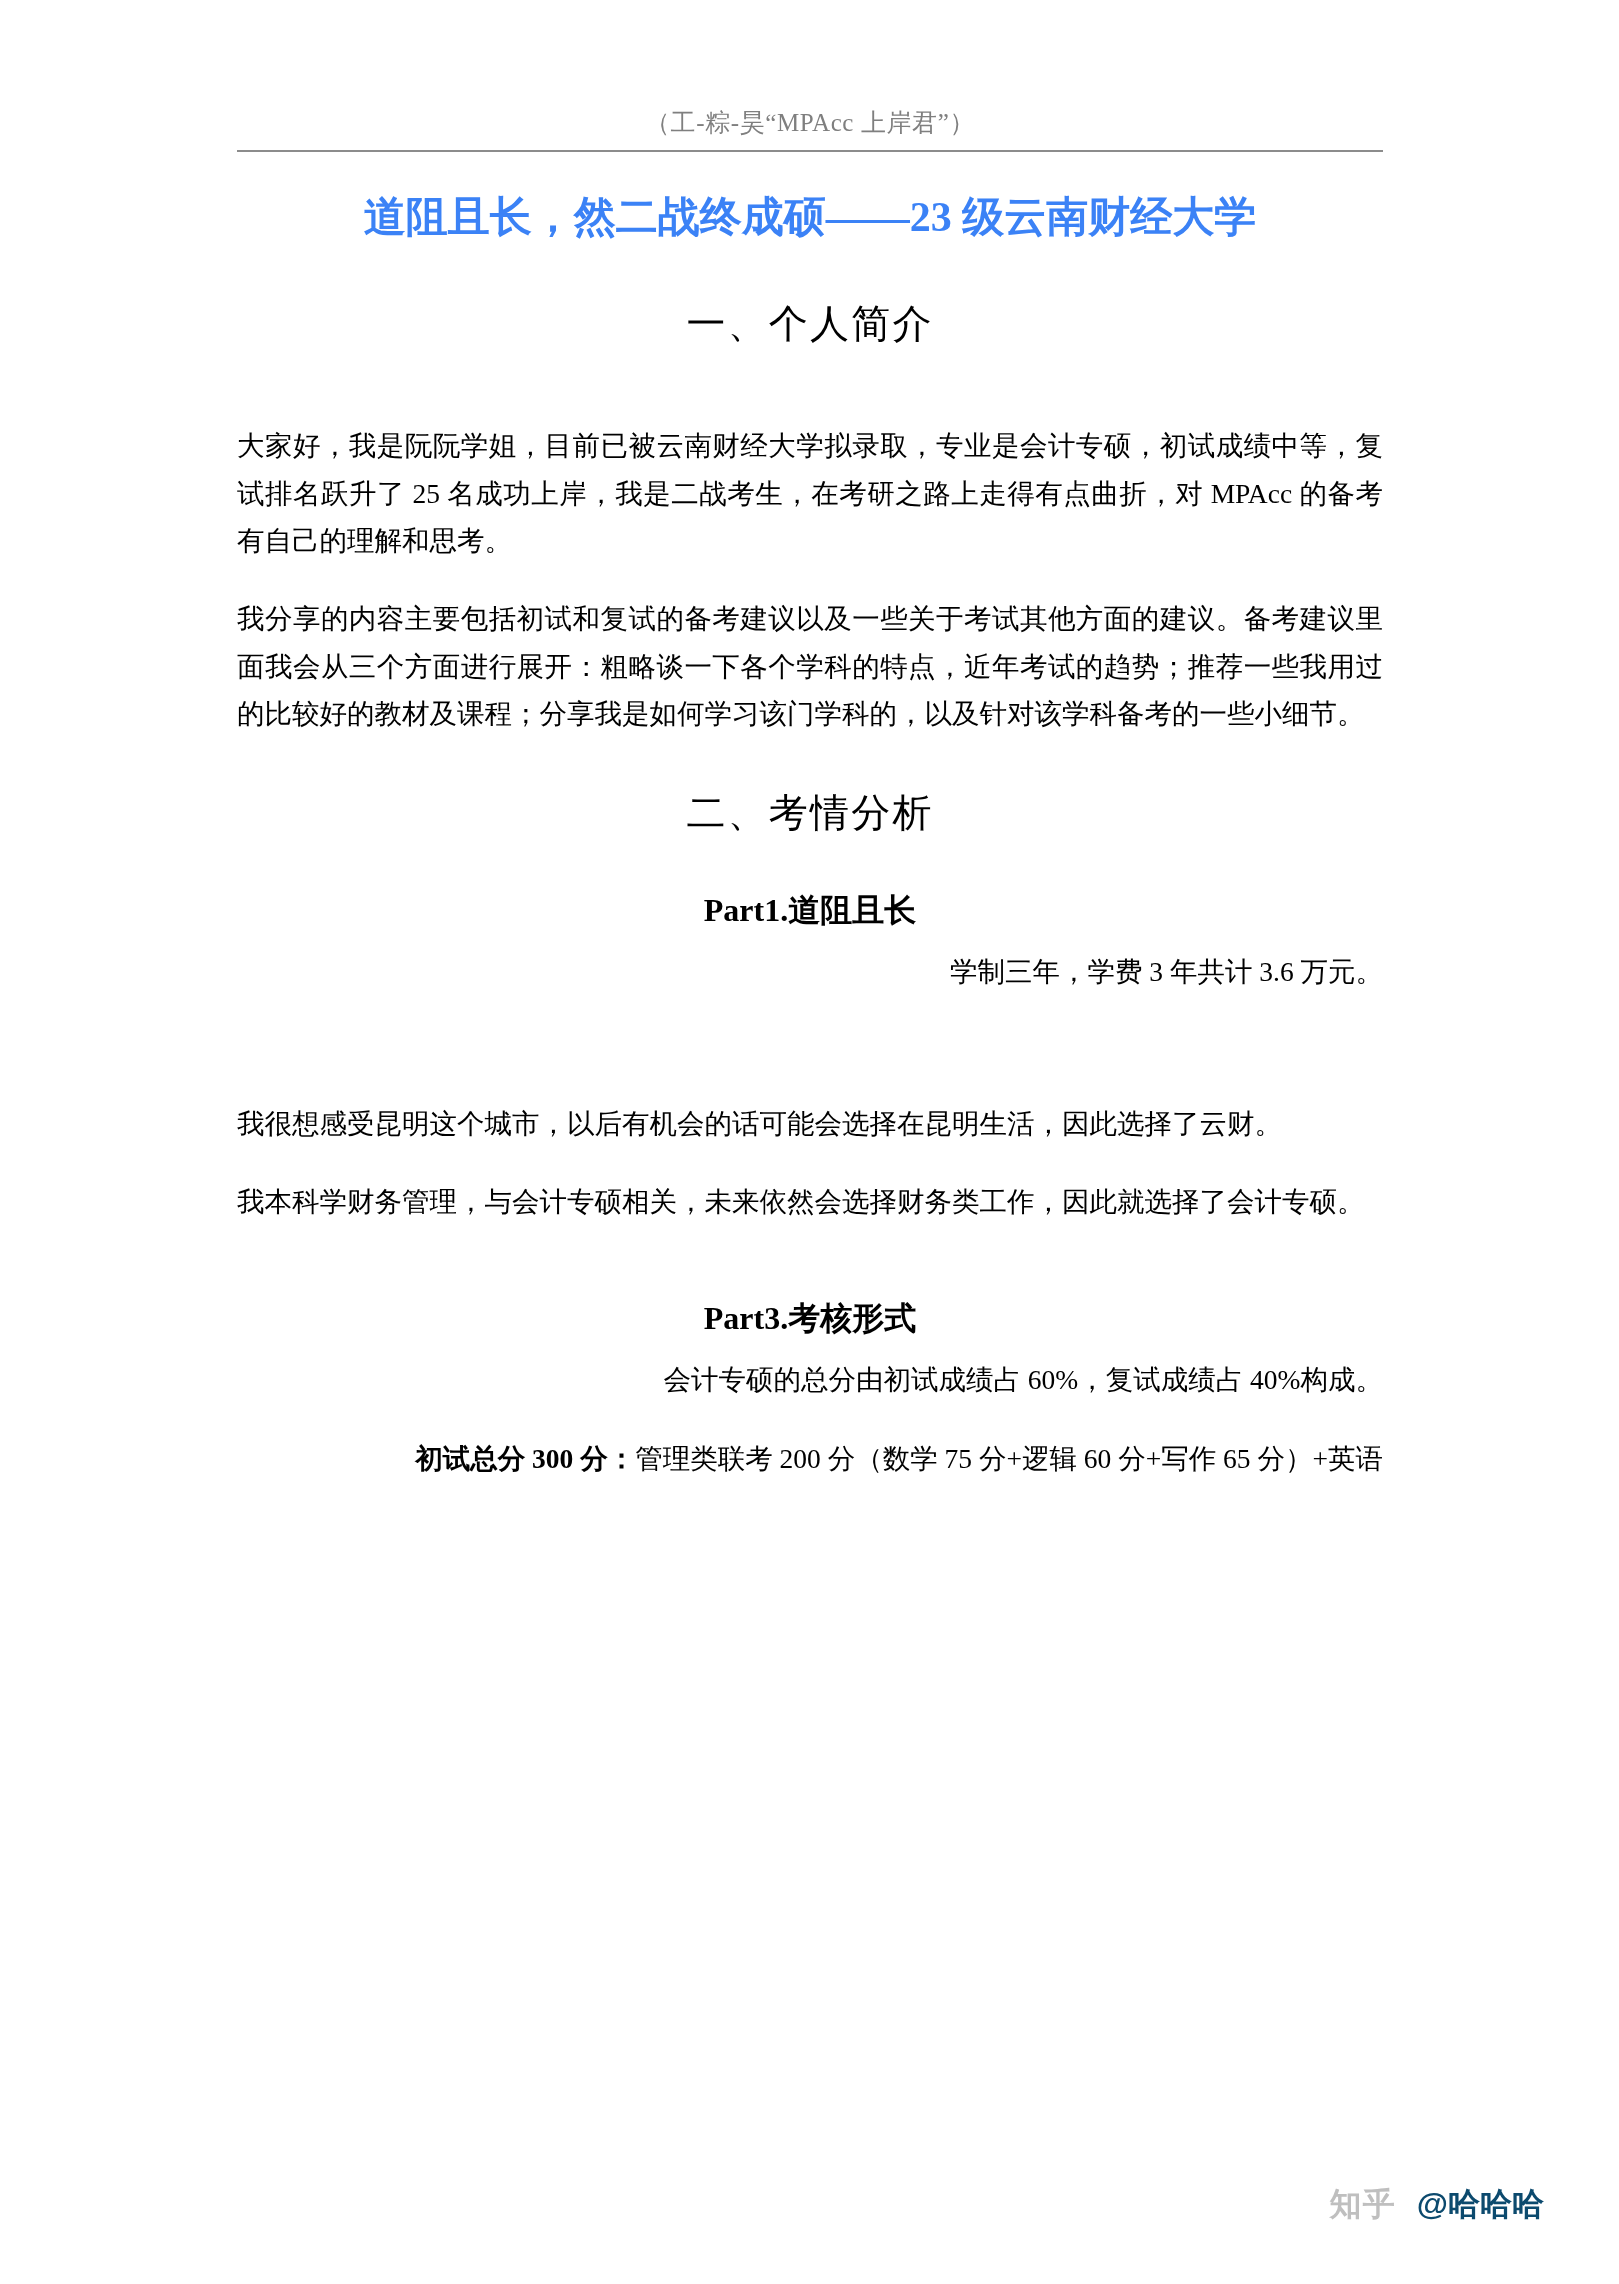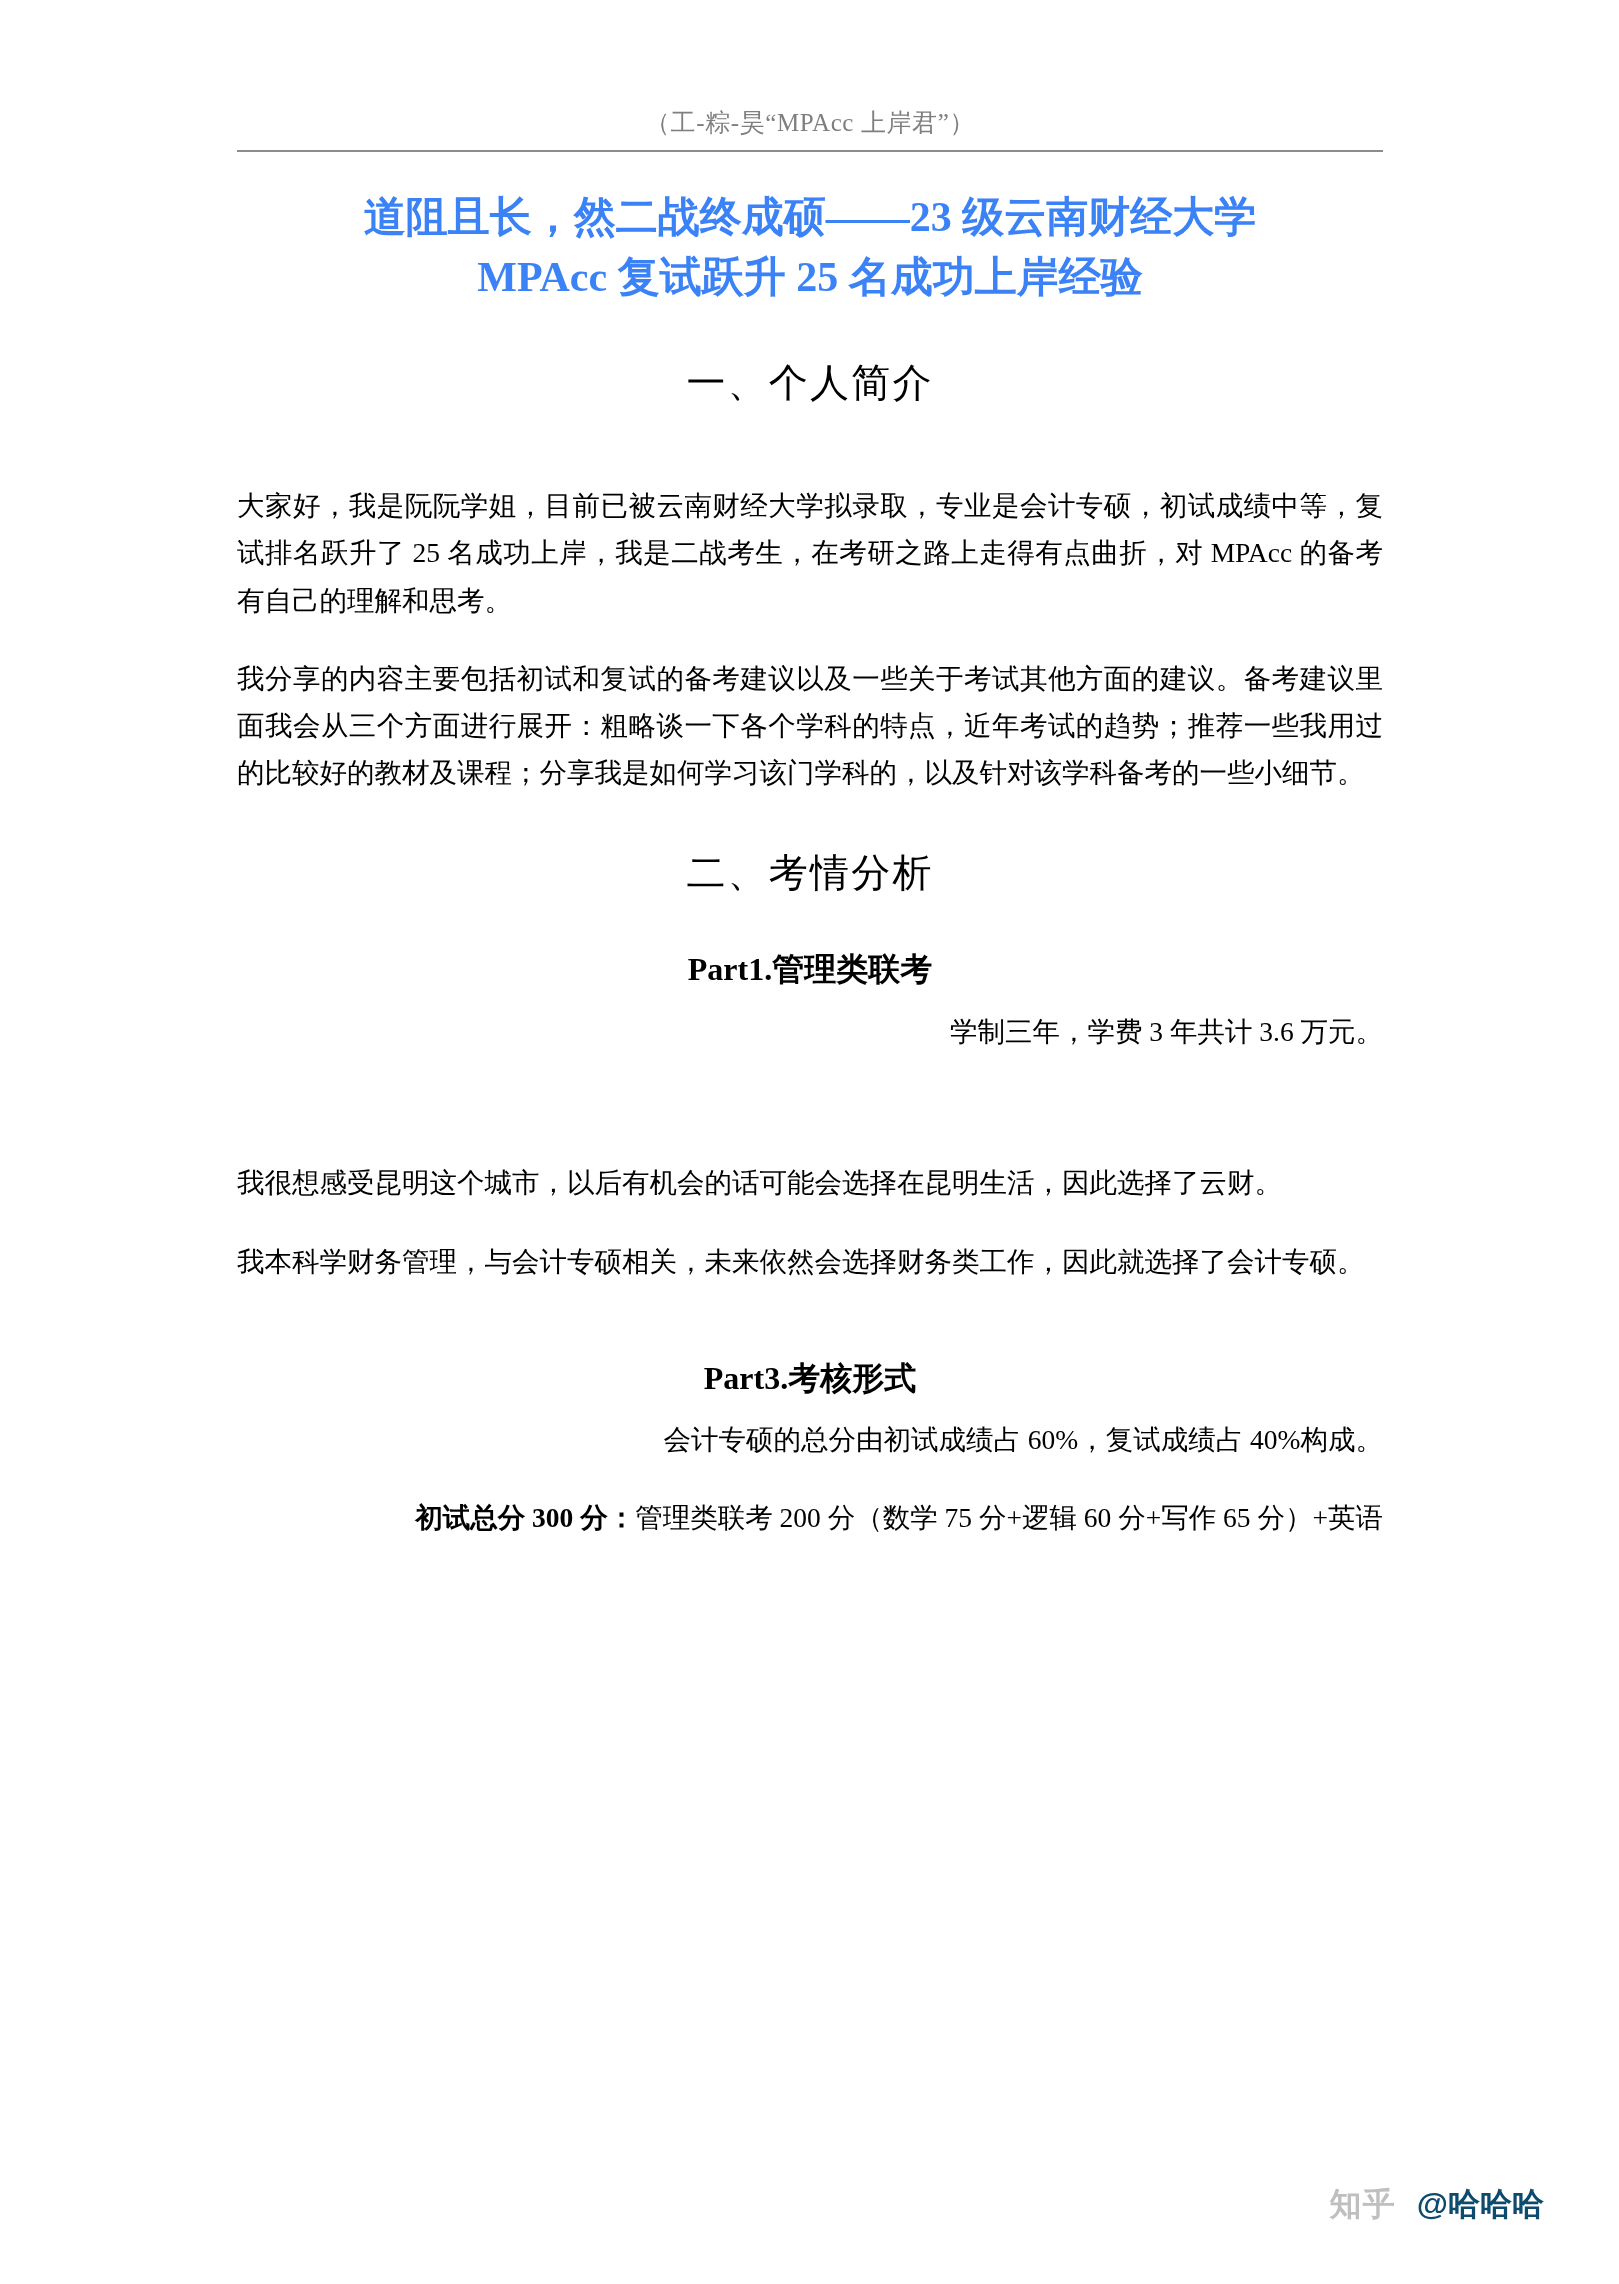--- a/index.html
+++ b/index.html
@@ -124,38 +124,37 @@
 
 <div class="page">
 
   <div class="header-block">
     <div class="header-text">（工-粽-昊“MPAcc 上岸君”）</div>
     <div class="header-rule"></div>
   </div>
 
   <div class="doc-title">
     <div>道阻且长，然二战终成硕——23 级云南财经大学</div>
-    <div>MPAcc 复试跃升 25 名成功上岸经验</div>
   </div>
 
   <div class="gap-md"></div>
   <h1 class="h1-cn" style="margin:0;">一、个人简介</h1>
 
   <div class="gap-lg"></div>
   <div class="body-wrap">
     <p class="body">大家好，我是阮阮学姐，目前已被云南财经大学拟录取，专业是会计专硕，初试成绩中等，复试排名跃升了 25 名成功上岸，我是二战考生，在考研之路上走得有点曲折，对 MPAcc 的备考有自己的理解和思考。</p>
     <div class="gap-sm"></div>
     <p class="body">我分享的内容主要包括初试和复试的备考建议以及一些关于考试其他方面的建议。备考建议里面我会从三个方面进行展开：粗略谈一下各个学科的特点，近年考试的趋势；推荐一些我用过的比较好的教材及课程；分享我是如何学习该门学科的，以及针对该学科备考的一些小细节。</p>
   </div>
 
   <div class="gap-md"></div>
   <h1 class="h1-cn" style="margin:0;">二、考情分析</h1>
 
   <div class="gap-md"></div>
-  <h2 class="h2-part" style="margin:0;">Part1.管理类联考</h2>
+  <h2 class="h2-part" style="margin:0;">Part1.道阻且长</h2>
   <div style="height:16.5px;"></div>
   <div class="body-wrap">
     <p class="body tight">学制三年，学费 3 年共计 3.6 万元。</p>
   </div>
 
   <div class="gap-xl"></div>
   <div style="height:16.5px;"></div>
   <div class="body-wrap">
     <p class="body">我很想感受昆明这个城市，以后有机会的话可能会选择在昆明生活，因此选择了云财。</p>
     <div class="gap-sm"></div>

